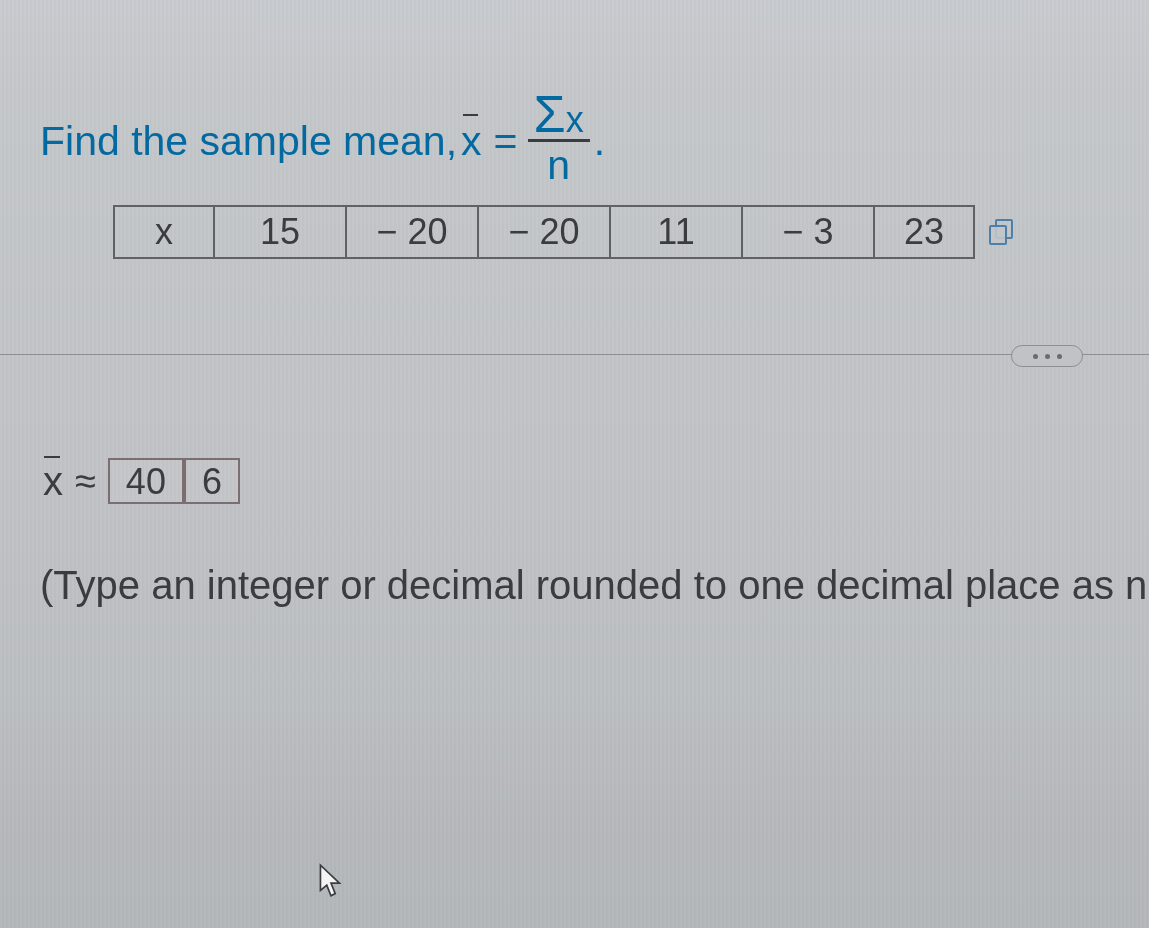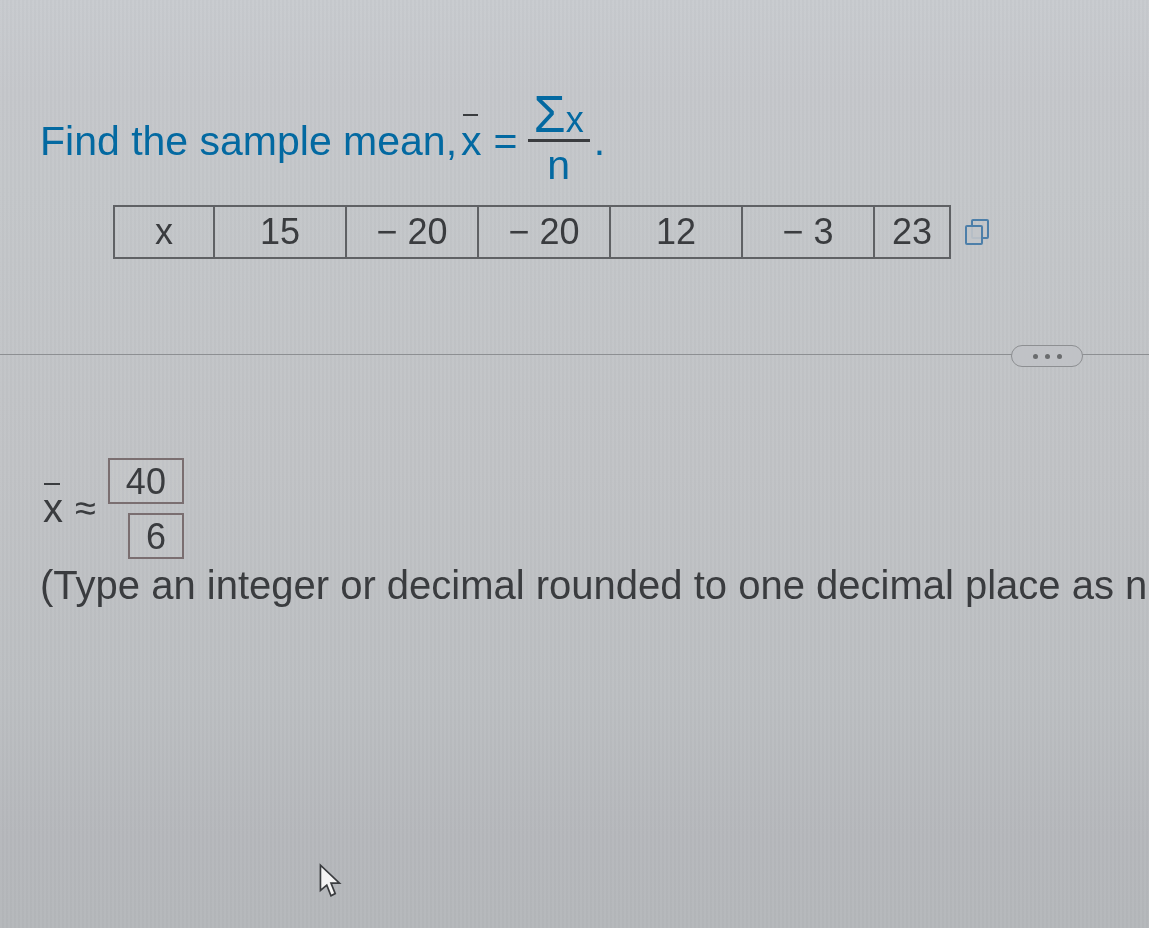--- a/index.html
+++ b/index.html
@@ -95,21 +95,21 @@
     border: 2px solid #5f6164;
     height: 52px;
     font-size: 36px;
     text-align: center;
     padding: 0;
     color: #3a3c3f;
     vertical-align: middle;
   }
   .cw0 { width: 100px; }
   .cwd { width: 132px; }
-  .cw-narrow { width: 76px; }
+  .cw-narrow { width: 100px; }
 
   .copy-icon {
     margin-left: 14px;
     position: relative;
     width: 28px;
     height: 26px;
   }
   .copy-icon .back {
     position: absolute;
     top: 0; left: 6px;
@@ -177,21 +177,21 @@
     display: inline-block;
   }
   .answer-line .xbar-holder .bar2 {
     position: absolute;
     top: -3px; left: 1px; right: 3px; height: 2px;
     background: #3a3c3f;
   }
   .approx { font-size: 38px; }
   .ans-fraction {
     display: inline-flex;
-    flex-direction: column;
+    flex-direction: row;
     align-items: flex-end;
     line-height: 1;
   }
   .ans-fraction .box {
     border: 2.5px solid #7a6e70;
     padding: 4px 16px 2px 16px;
     font-size: 36px;
     text-align: center;
     min-width: 44px;
     color: #3a3c3f;
@@ -242,21 +242,21 @@
 </div>
 
 <div class="data-table-wrap">
   <table class="data-table">
     <tbody>
         <tr>
       <td class="cw0">x</td>
       <td class="cwd">15</td>
       <td class="cwd">− 20</td>
       <td class="cwd">− 20</td>
-      <td class="cwd">12</td>
+      <td class="cwd">11</td>
       <td class="cwd">− 3</td>
       <td class="cw-narrow">23</td>
     </tr>
   </tbody>
     </table>
   <div class="copy-icon">
     <div class="back"></div>
     <div class="front"></div>
   </div>
 </div>

